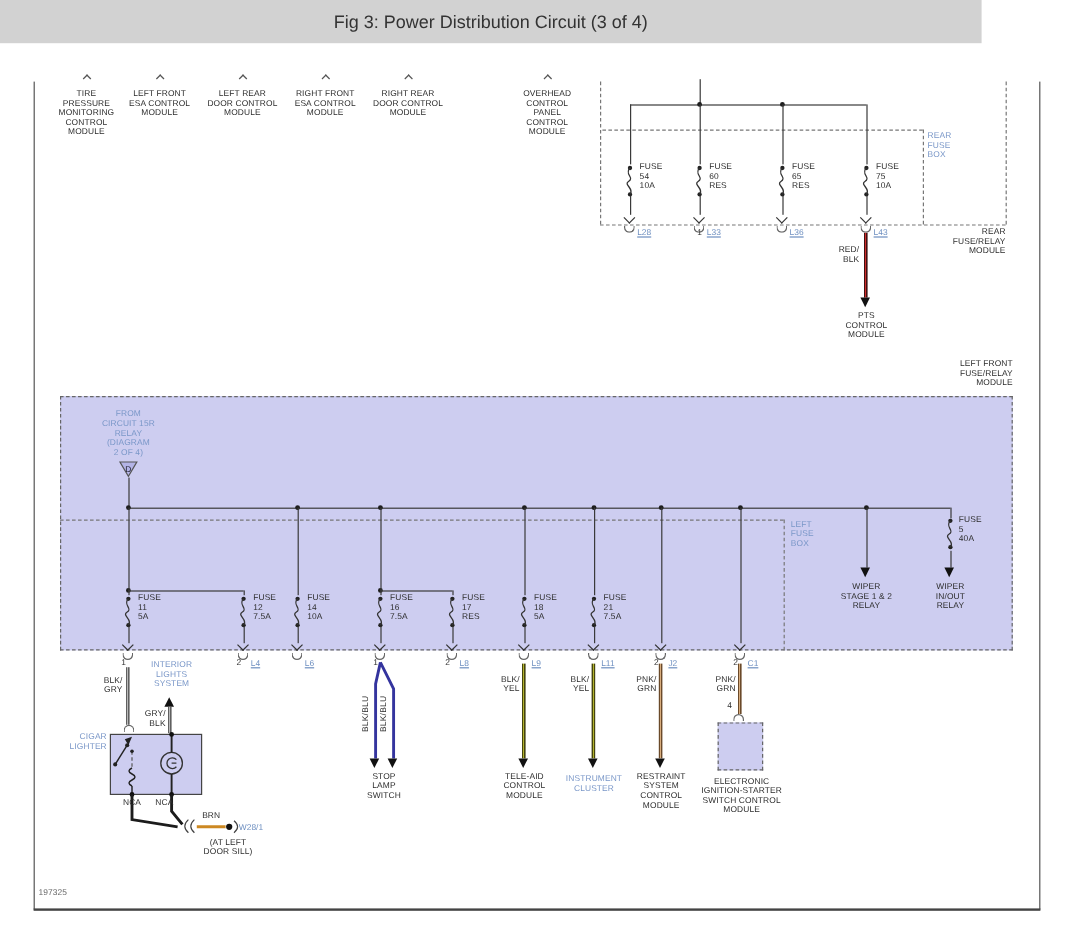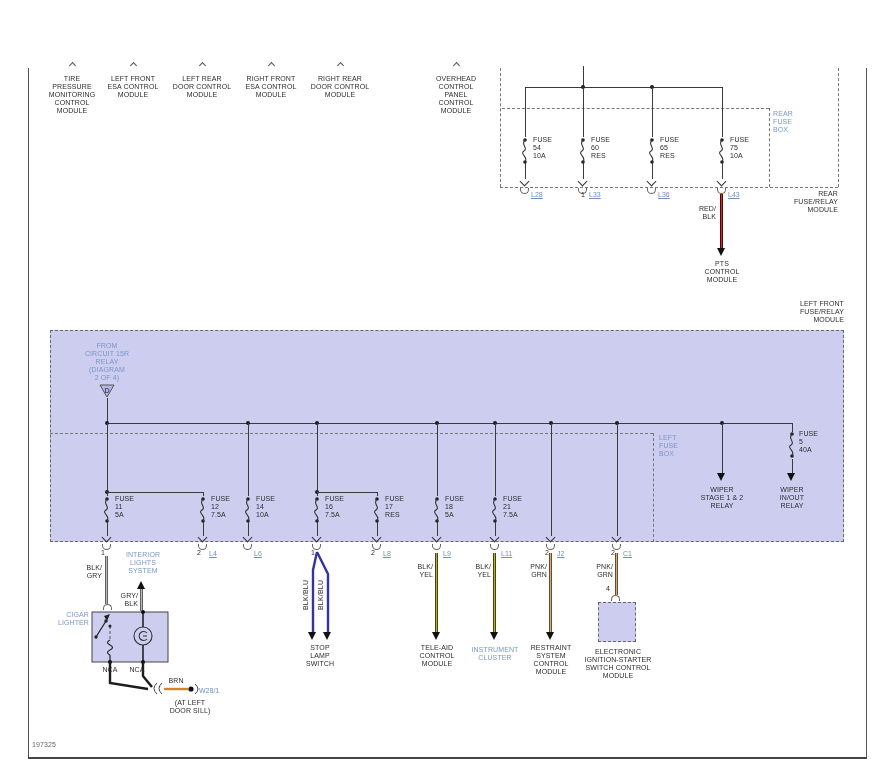--- a/index.html
+++ b/index.html
@@ -45,20 +45,23 @@
   #hdr{position:absolute;left:0;top:0;width:818px;height:36px;background:#d2d2d2;
        display:flex;align-items:center;justify-content:center;}
   #hdr .title{font-size:15px;color:#333;}
   svg{position:absolute;overflow:visible;}
 </style>
 </head>
 <body>
 
 <div id="stage">
 
+  <div id="hdr">
+    <span class="title">Fig 3: Power Distribution Circuit (3 of 4)</span>
+  </div>
 
   <div class="vl" style="left:28px;top:68px;height:690px;background:#555"></div>
   <div class="vl" style="left:866px;top:68px;height:690px;background:#555"></div>
   <div class="hl" style="left:28px;top:757px;width:839px;height:2px;background:#444"></div>
   <div class="t tl" style="left:32px;top:741px;color:#666;font-size:7px">197325</div>
 
   <div class="tick" style="left:70px;top:63px"></div>
   <div class="t" style="left:37px;top:75px;width:70px">TIRE
 PRESSURE
 MONITORING

